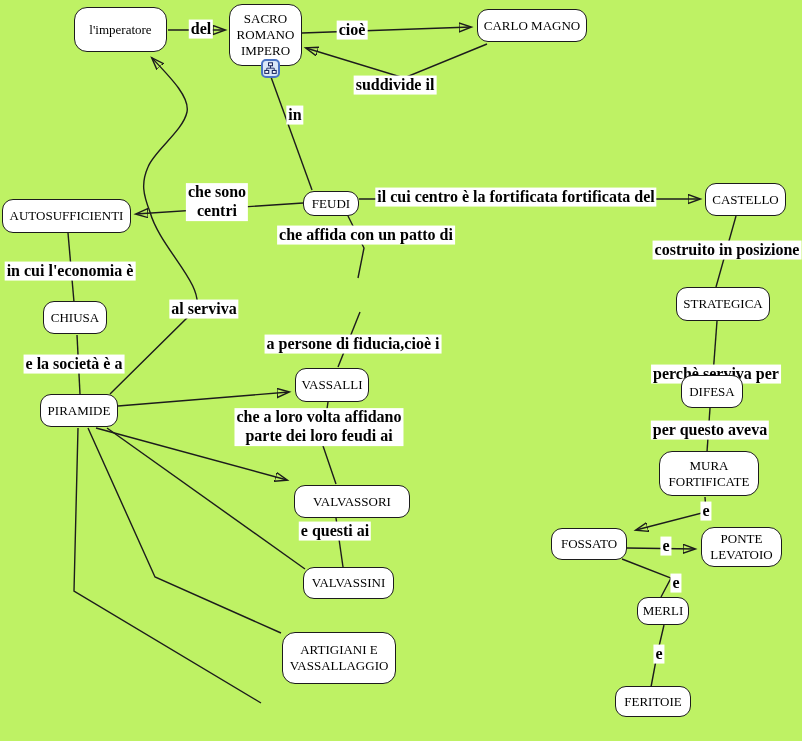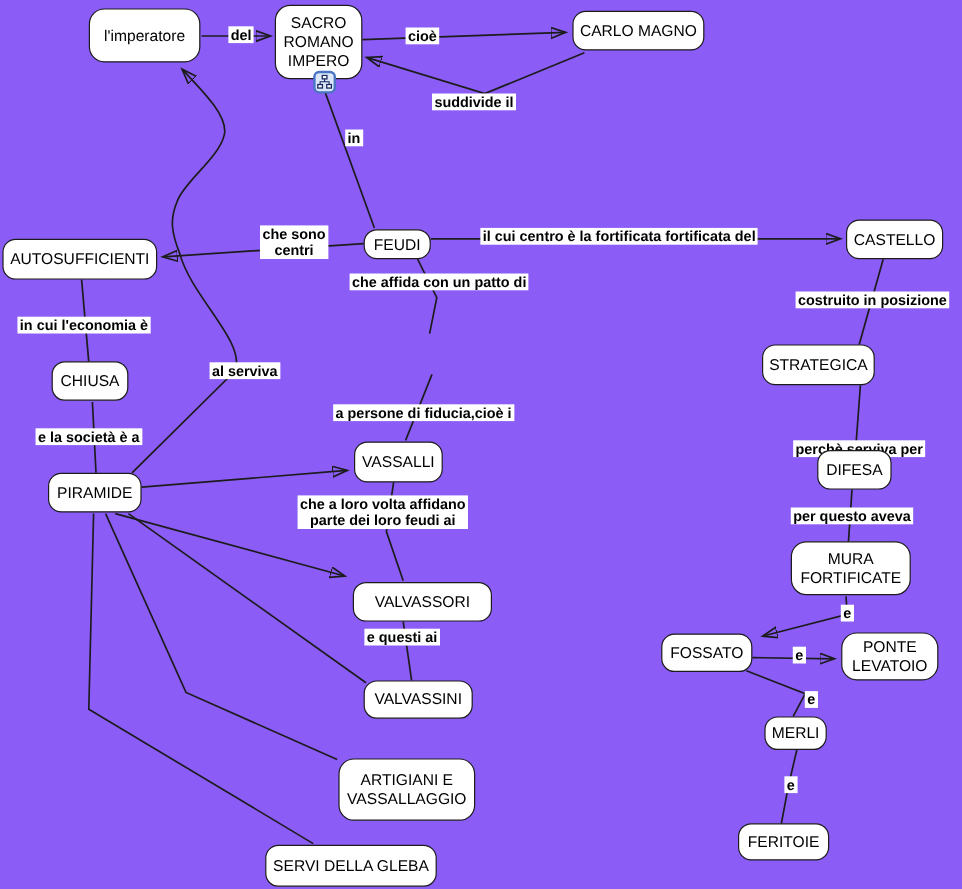--- a/index.html
+++ b/index.html
@@ -1,34 +1,34 @@
 <!DOCTYPE html>
 <html><head>
 <meta charset="utf-8">
 <style>
   html,body{margin:0;padding:0;background:#ffffff;}
   .canvas{
-    position:relative;width:802px;height:741px;background:#8b5cf6;
-    font-family:Liberation Sans, sans-serif;overflow:hidden;
+    position:relative;width:802px;height:741px;background:#bef264;
+    font-family:Liberation Serif, serif;overflow:hidden;
   }
   svg.links{position:absolute;left:0;top:0;width:802px;height:741px;z-index:1;}
   svg.links path, svg.links line, svg.links polyline{
     fill:none;stroke:#1c1c1c;stroke-width:1.4;
   }
   .node{
     position:absolute;z-index:3;box-sizing:border-box;
     background:#ffffff;border:1.4px solid #1c1c1c;border-radius:11px;
     display:flex;align-items:center;justify-content:center;
     font-size:13px;line-height:1.22;color:#000;text-align:center;
     white-space:pre-line;padding:1px 3px;
   }
   .node.big{border-radius:13px;}
   .edge-label{
     position:absolute;z-index:2;transform:translate(-50%,-50%);
-    background:#ffffff;color:#000;font-size:12px;font-weight:bold;
+    background:#ffffff;color:#000;font-size:16px;font-weight:bold;
     line-height:1.18;text-align:center;white-space:pre;padding:0 2px;
   }
   .resource-icon{
     position:absolute;z-index:4;width:19px;height:19px;box-sizing:border-box;
     background:#d9e7f8;border:2px solid #4a74c4;border-radius:5px;
     display:flex;align-items:center;justify-content:center;
   }
   .resource-icon svg{display:block;}
 </style>
 </head>
@@ -71,42 +71,41 @@
 
   <div class="node big" style="left:74px;top:7px;width:93px;height:45px;">l'imperatore</div>
   <div class="node big" style="left:229px;top:4px;width:73px;height:62px;">SACRO
 ROMANO
 IMPERO</div>
   <div class="node" style="left:477px;top:9px;width:110px;height:33px;">CARLO MAGNO</div>
   <div class="node" style="left:2px;top:199px;width:129px;height:34px;">AUTOSUFFICIENTI</div>
   <div class="node" style="left:303px;top:191px;width:56px;height:25px;">FEUDI</div>
   <div class="node" style="left:705px;top:183px;width:81px;height:33px;">CASTELLO</div>
   <div class="node" style="left:43px;top:301px;width:64px;height:33px;">CHIUSA</div>
-  <div class="node" style="left:635px;top:287px;width:94px;height:34px;">STRATEGICA</div>
+  <div class="node" style="left:676px;top:287px;width:94px;height:34px;">STRATEGICA</div>
   <div class="node" style="left:681px;top:375px;width:62px;height:33px;">DIFESA</div>
   <div class="node" style="left:295px;top:368px;width:74px;height:34px;">VASSALLI</div>
   <div class="node" style="left:40px;top:394px;width:78px;height:33px;">PIRAMIDE</div>
   <div class="node big" style="left:659px;top:451px;width:100px;height:45px;">MURA
 FORTIFICATE</div>
   <div class="node" style="left:294px;top:485px;width:116px;height:33px;">VALVASSORI</div>
   <div class="node" style="left:551px;top:528px;width:76px;height:32px;">FOSSATO</div>
   <div class="node big" style="left:701px;top:527px;width:81px;height:40px;">PONTE
 LEVATOIO</div>
   <div class="node" style="left:303px;top:567px;width:91px;height:32px;">VALVASSINI</div>
   <div class="node" style="left:637px;top:597px;width:52px;height:28px;">MERLI</div>
   <div class="node big" style="left:282px;top:632px;width:114px;height:52px;">ARTIGIANI E
 VASSALLAGGIO</div>
   <div class="node" style="left:615px;top:686px;width:76px;height:31px;">FERITOIE</div>
-  <div class="node" style="left:221px;top:704px;width:143px;height:35px;">SERVI DELLA GLEBA</div>
 
   <div class="edge-label" style="left:201px;top:29px;">del</div>
   <div class="edge-label" style="left:352px;top:30px;">cioè</div>
   <div class="edge-label" style="left:395px;top:85px;">suddivide il</div>
   <div class="edge-label" style="left:295px;top:115px;">in</div>
-  <div class="edge-label" style="left:217px;top:202px;margin-left:28px;">che sono
+  <div class="edge-label" style="left:217px;top:202px;">che sono
 centri</div>
   <div class="edge-label" style="left:516px;top:197px;">il cui centro è la fortificata fortificata del</div>
   <div class="edge-label" style="left:366px;top:235px;">che affida con un patto di</div>
   <div class="edge-label" style="left:70px;top:271px;">in cui l'economia è</div>
   <div class="edge-label" style="left:727px;top:250px;">costruito in posizione</div>
   <div class="edge-label" style="left:204px;top:309px;">al serviva</div>
   <div class="edge-label" style="left:716px;top:346px;margin-top:28px;">perchè serviva per</div>
   <div class="edge-label" style="left:353px;top:344px;">a persone di fiducia,cioè i</div>
   <div class="edge-label" style="left:74px;top:364px;">e la società è a</div>
   <div class="edge-label" style="left:319px;top:427px;">che a loro volta affidano

